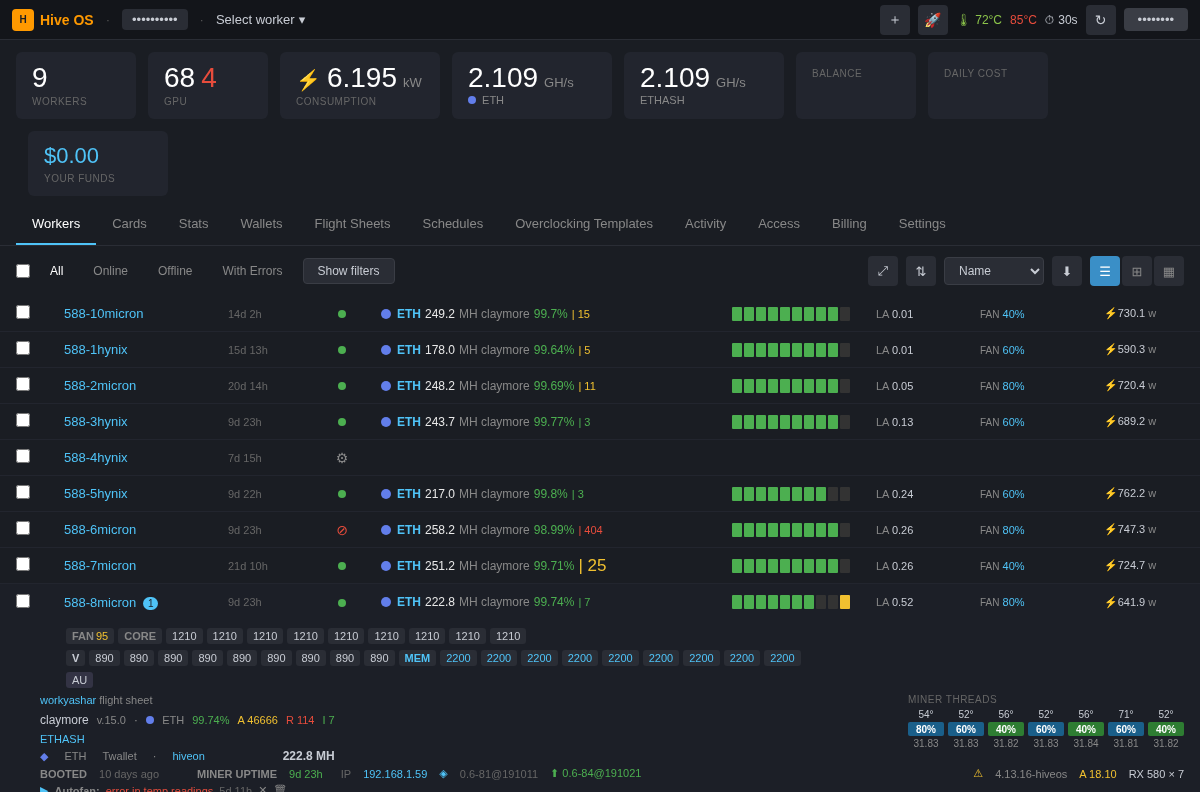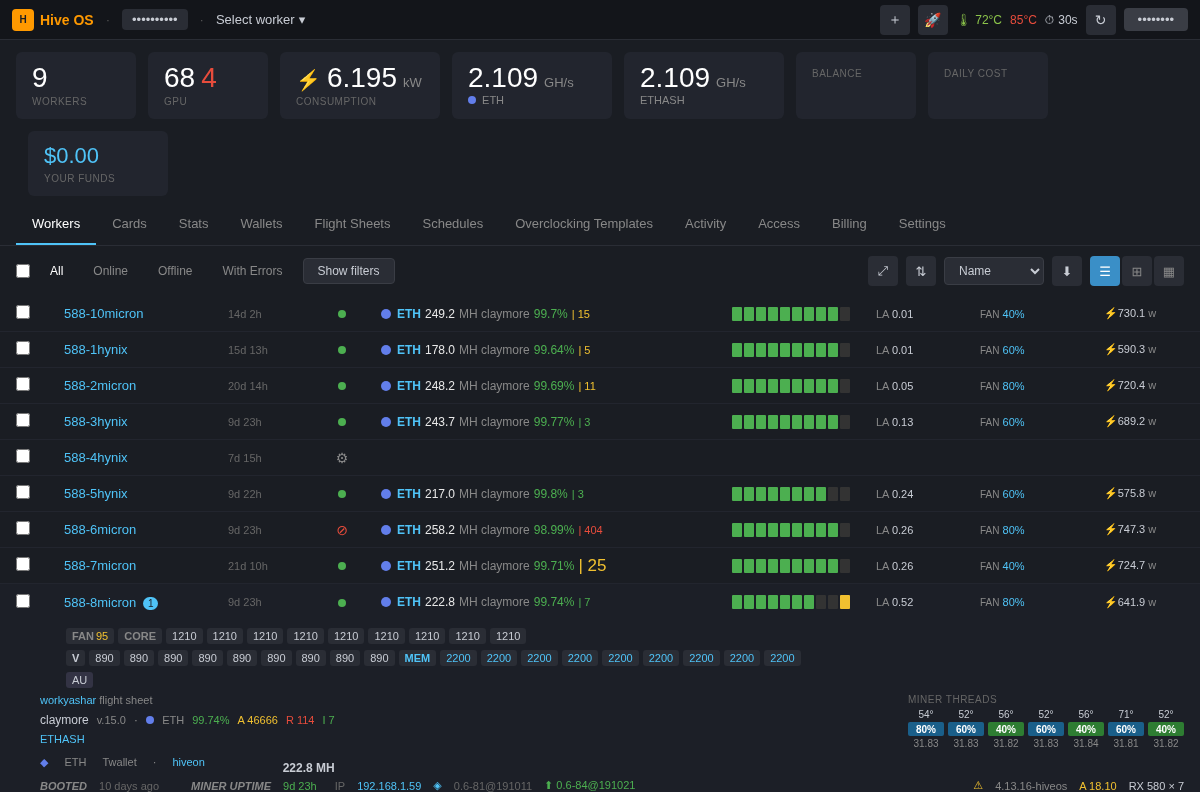--- a/index.html
+++ b/index.html
@@ -332,27 +332,27 @@
       font-size: 10px; color: #888;
     }
 
     .wallet-row {
       display: flex; align-items: center; gap: 16px;
       font-size: 11px;
     }
     .wallet-coin { color: #627eea; }
     .wallet-label { color: #888; }
     .wallet-addr { color: #4fc3f7; }
-    .wallet-mh { color: #c8ccd4; font-size: 12px; font-weight: 600; margin-top: 12px; }
+    .wallet-mh { color: #c8ccd4; font-size: 12px; font-weight: 600; }
 
     .booted-row {
       display: flex; align-items: center; gap: 12px;
       font-size: 11px; color: #666; margin-top: 4px;
     }
-    .booted-label { font-weight: 600; text-transform: uppercase; color: #888; font-style: italic; }
+    .booted-label { font-weight: 600; text-transform: uppercase; color: #888; }
     .ip-addr { color: #4fc3f7; }
     .hiveos-tag { font-size: 11px; color: #888; }
     .a-val { color: #f0c030; }
     .rx-val { color: #c8ccd4; }
     .uptime-green { color: #4caf50; }
 
     .autofan-error {
       display: flex; align-items: center; gap: 6px;
       font-size: 11px; margin-top: 4px;
       color: #888;
@@ -695,21 +695,21 @@
           <div class="gpu-bar"></div>
           <div class="gpu-bar empty"></div>
           <div class="gpu-bar empty"></div>
       </div>
     </div>
     <div class="col-la">LA <span style="color:#c8ccd4;">0.24</span></div>
     <div class="col-fan">
       <span class="fan-label">FAN</span> <span class="fan-pct">60%</span>
     </div>
     <div class="col-power">
-      <span class="power-bolt">⚡</span><span class="power-val">575.8</span> w
+      <span class="power-bolt">⚡</span><span class="power-val">762.2</span> w
     </div>
   </div>
 
   <div class="worker-row">
     <div class="col-check"><input type="checkbox" class="checkbox-input" style=""></div>
     <div class="col-name">588-6micron</div>
     <div class="col-time">9d 23h</div>
     <div class="col-status">
       <span style="color:#e74c3c;font-size:14px;">⊘</span>
     </div>
@@ -935,21 +935,21 @@
             <div class="thread-fan-bar green">40%</div>
             <span class="thread-hash">31.82</span>
           </div>
         </div>
       </div>
     </div>
 
     <div class="booted-row">
       <span class="booted-label">BOOTED</span>
       <span>10 days ago</span>
-      <span class="booted-label" style="padding-left:20px;">MINER UPTIME</span>
+      <span class="booted-label" style="margin-left:6px;padding-left:20px;">MINER UPTIME</span>
       <span class="uptime-green">9d 23h</span>
       <span style="margin-left:6px;">IP</span>
       <span class="ip-addr">192.168.1.59</span>
       <span style="color:#4fc3f7;">◈</span>
       <span>0.6-81@191011</span>
       <span style="color:#4caf50;">⬆ 0.6-84@191021</span>
       <span style="margin-left:auto;"></span>
       <span style="color:#f0c030;">⚠</span>
       <span class="hiveos-tag">4.13.16-hiveos</span>
       <span class="a-val">A 18.10</span>

